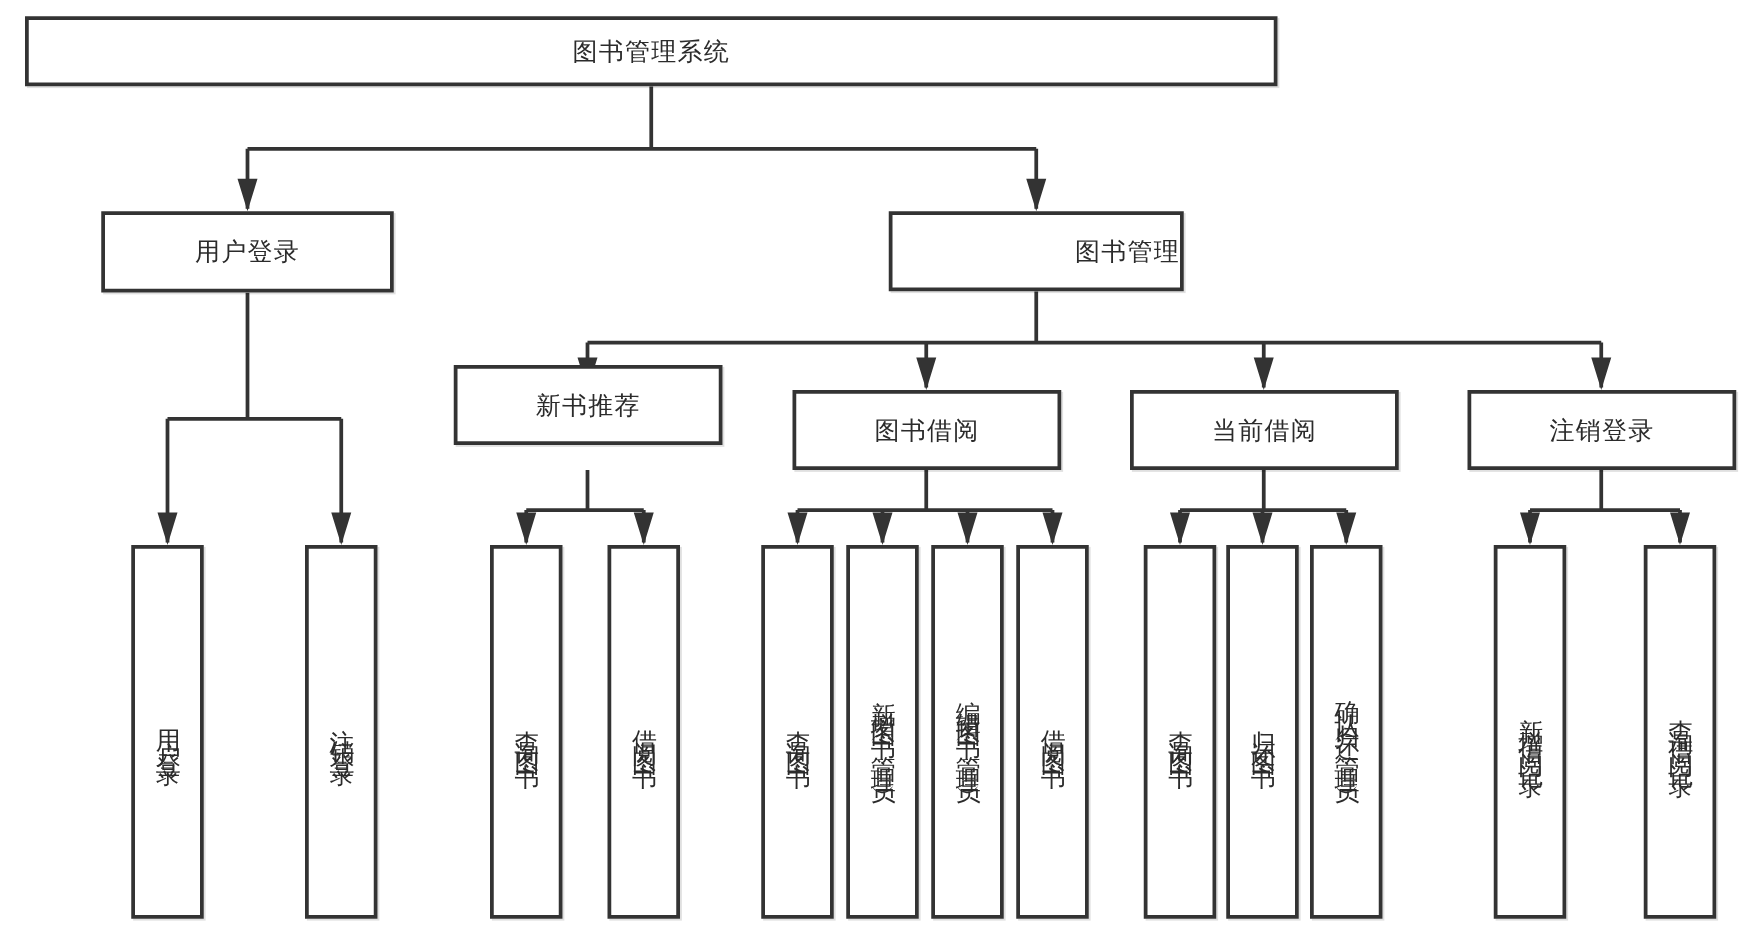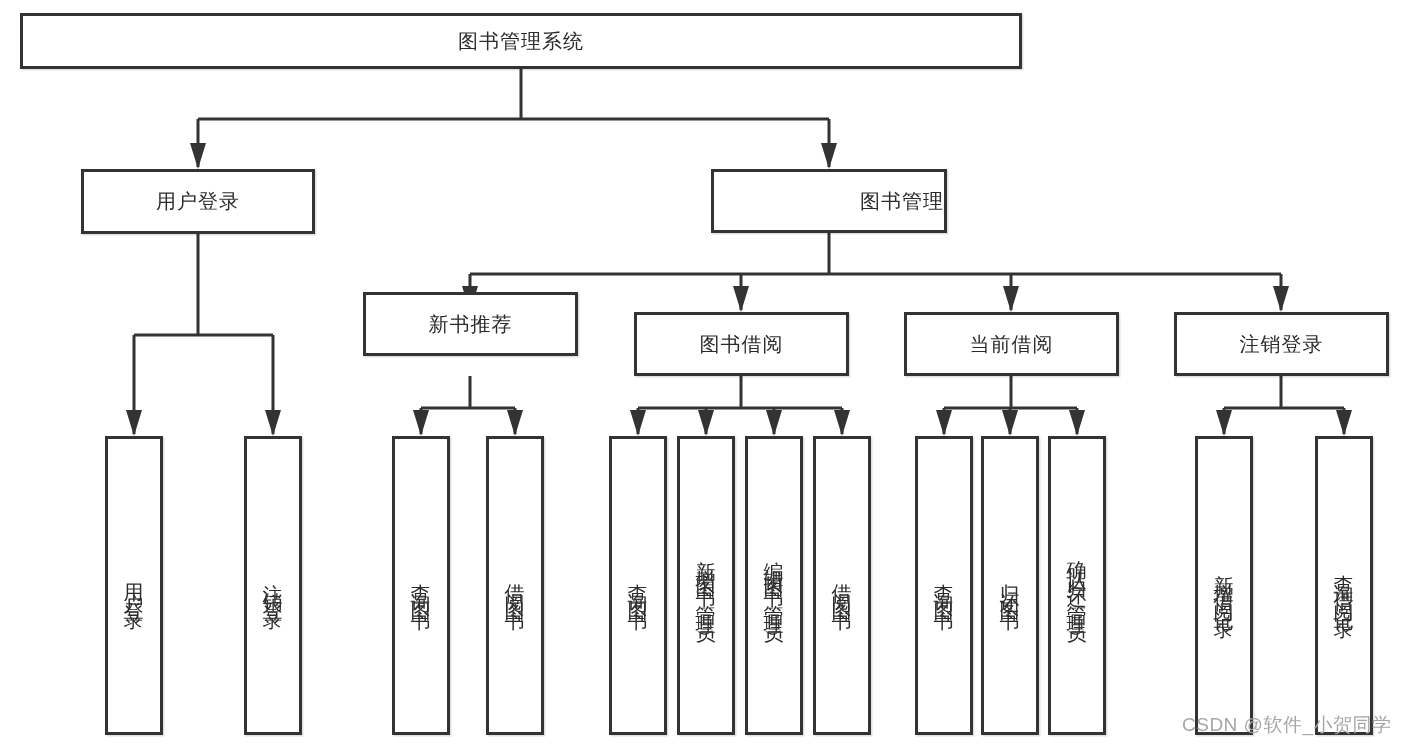--- a/index.html
+++ b/index.html
@@ -120,15 +120,14 @@
     <span class="vtext">确认归还（管理员）</span>
   </div>
 
   <div class="node leaf" style="left:1195px;">
     <span class="vtext">新增借阅记录</span>
   </div>
   <div class="node leaf" style="left:1315px;">
     <span class="vtext">查询借阅记录</span>
   </div>
 
-  <div class="watermark">CSDN @软件_小贺同学</div>
 
 </div>
 
 </body></html>

